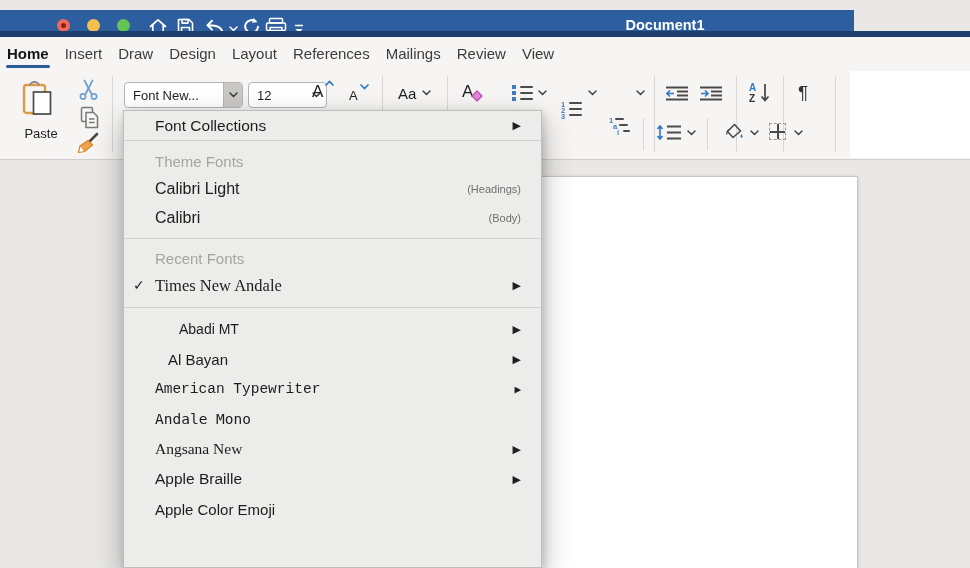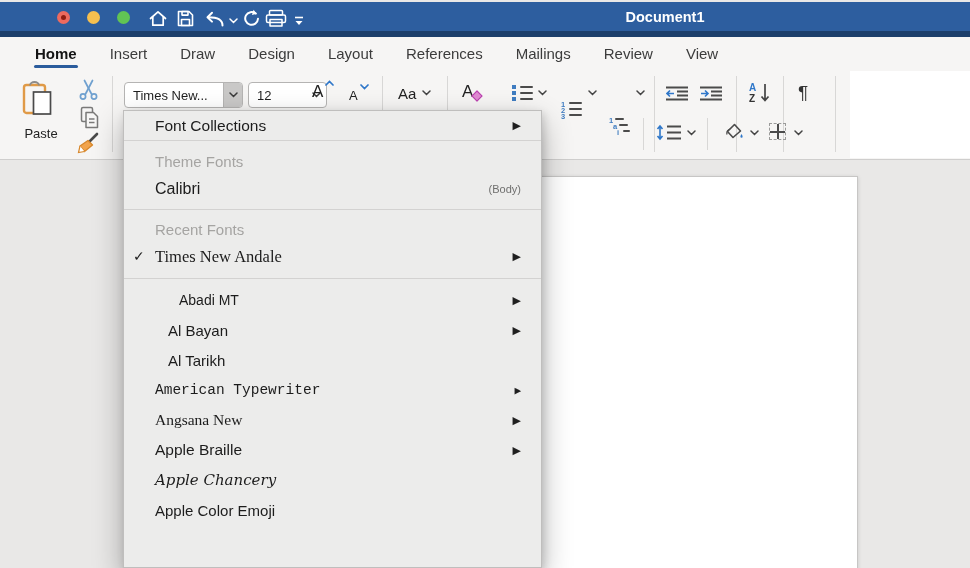--- a/index.html
+++ b/index.html
@@ -5,35 +5,35 @@
   * { box-sizing: border-box; margin: 0; padding: 0; }
   html,body { width: 970px; height: 568px; }
   body {
     position: relative; overflow: hidden;
     font-family: "Liberation Sans", sans-serif;
     background: #e9e8e7;
   }
   .abs { position: absolute; }
 
   
-  .titlebar { position:absolute; top:2px; left:0; width:970px; height:31px; background:#2d5e9f; }
+  .titlebar { position:absolute; top:10px; left:0; width:854px; height:31px; background:#2d5e9f; }
   .titlebar-edge { position:absolute; top:31px; left:0; width:970px; height:6px; background:#1c3f6b; }
   .traffic { position:absolute; top:9px; width:13px; height:13px; border-radius:50%; }
   .t-red   { left:57px;  background:#ed6a5f; }
   .t-red::after { content:""; position:absolute; left:4px; top:4px; width:5px; height:5px; border-radius:50%; background:#901d12; }
   .t-yellow{ left:87px;  background:#f5bf4f; }
   .t-green { left:117px; background:#61c454; }
   .qat-icon { position:absolute; top:5px; height:22px; display:flex; align-items:center; }
   .qat-icon svg { display:block; }
   .win-title { position:absolute; top:7px; left:600px; width:130px; text-align:center;
                color:#ffffff; font-size:14.5px; font-weight:600; }
 
   
   .tabbar { position:absolute; top:37px; left:0; width:970px; height:33px; background:#f6f5f4;
-            display:flex; align-items:center; gap:31px; padding-left:34px; }
+            display:flex; align-items:center; gap:14px; padding-left:6px; }
   .tab { font-size:15px; color:#3c3c3c; position:relative; padding:6px 1px; cursor:default; }
   .tab.active { color:#141414; font-weight:700; }
   .tab.active::after { content:""; position:absolute; left:0; right:0; bottom:0; height:3px;
                        background:#2b5c9c; border-radius:2px; }
 
   
   .ribbon { position:absolute; top:70px; left:0; width:970px; height:90px;
             background:#f6f5f4; border-bottom:1px solid #cfcecd; }
   .vsep { position:absolute; top:6px; height:76px; width:1px; background:#d8d7d6; }
   .rlabel { font-size:13px; color:#222; }
@@ -193,21 +193,21 @@
     <svg width="23" height="23" viewBox="0 0 23 23">
       <path d="M20 2 L12 10" stroke="#4a4a4a" stroke-width="2.6" stroke-linecap="round"></path>
       <path d="M3 14 L11 8.5 L15.5 13 L7.5 19.5 Z" fill="#f2a44c" stroke="#d8882c" stroke-width="1.4" stroke-linejoin="round"></path>
       <path d="M3 14 L1.5 20.5 L7.5 19.5" fill="#fff" stroke="#d8882c" stroke-width="1.2"></path>
     </svg>
   </div>
 
   <div class="vsep" style="left:112px;"></div>
 
   <div class="combo" style="left:124px;width:119px;">
-    <span class="val">Times New...</span>
+    <span class="val">Font New...</span>
     <span class="dd pressed">
       <svg width="9" height="6" viewBox="0 0 9 6" fill="none" stroke="#3a3a3a" stroke-width="1.5" stroke-linecap="round">
           <path d="M1 1 L4.5 4.5 L8 1"></path>
         </svg>
     </span>
   </div>
   <div class="combo" style="left:248px;width:79px;">
     <span class="val">12</span>
     <span class="dd">
       <svg width="9" height="6" viewBox="0 0 9 6" fill="none" stroke="#3a3a3a" stroke-width="1.5" stroke-linecap="round">
@@ -385,20 +385,24 @@
 
 <div class="menu">
 
   <div class="mrow" style="height:29px;">
     <span>Font Collections</span>
     <span class="arrow">▶</span>
   </div>
   <div class="msep"></div>
 
   <div class="mheader" style="height:33px;padding-top:8px;">Theme Fonts</div>
+  <div class="mrow f-light" style="height:29px;">
+    <span>Calibri Light</span>
+    <span class="tag">(Headings)</span>
+  </div>
   <div class="mrow f-calibri" style="height:29px;">
     <span>Calibri</span>
     <span class="tag">(Body)</span>
   </div>
   <div style="height:6px;"></div>
   <div class="msep"></div>
 
   <div class="mheader" style="height:32px;padding-top:6px;">Recent Fonts</div>
   <div class="mrow f-serif" style="height:29px;">
     <span class="check">✓</span>
@@ -409,34 +413,31 @@
   <div class="msep" style="margin-bottom:6px;"></div>
 
   <div class="mrow f-abadi">
     <span>Abadi MT</span>
     <span class="arrow">▶</span>
   </div>
   <div class="mrow f-sans15">
     <span>Al Bayan</span>
     <span class="arrow">▶</span>
   </div>
-  <div class="mrow f-sans15">
-    <span>Al Tarikh</span>
-  </div>
   <div class="mrow f-typew">
     <span>American Typewriter</span>
     <span class="arrow">▶</span>
   </div>
+  <div class="mrow f-mono">
+    <span>Andale Mono</span>
+  </div>
   <div class="mrow f-angsana">
     <span>Angsana New</span>
     <span class="arrow">▶</span>
   </div>
   <div class="mrow f-braille">
     <span>Apple Braille</span>
     <span class="arrow">▶</span>
   </div>
-  <div class="mrow f-script">
-    <span>Apple Chancery</span>
-  </div>
   <div class="mrow f-emoji">
     <span>Apple Color Emoji</span>
   </div>
 </div>
 
 </body></html>

